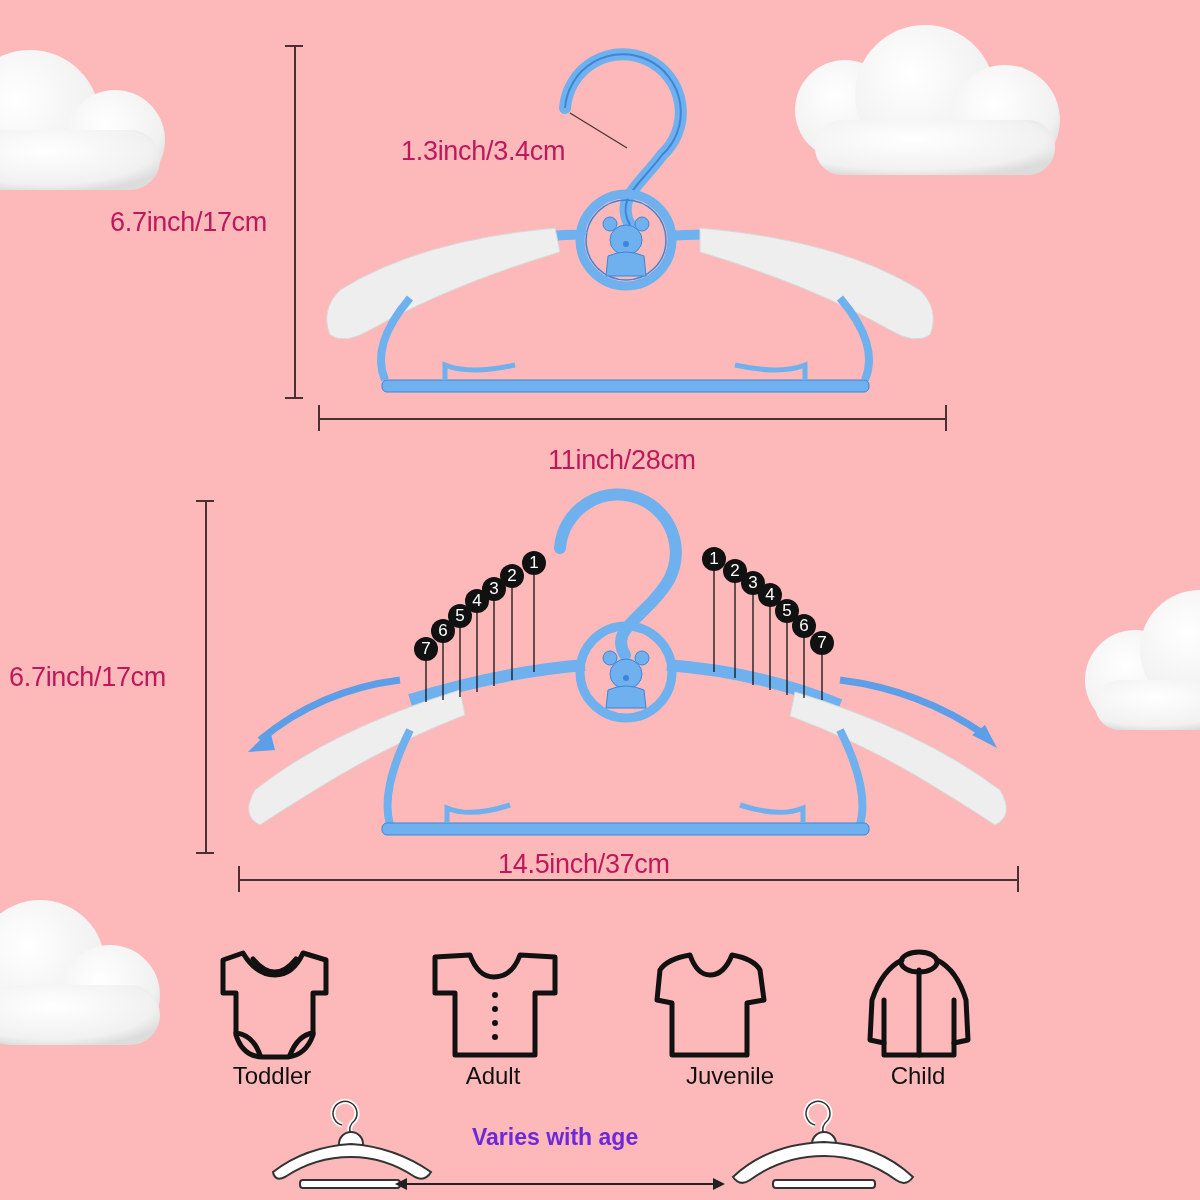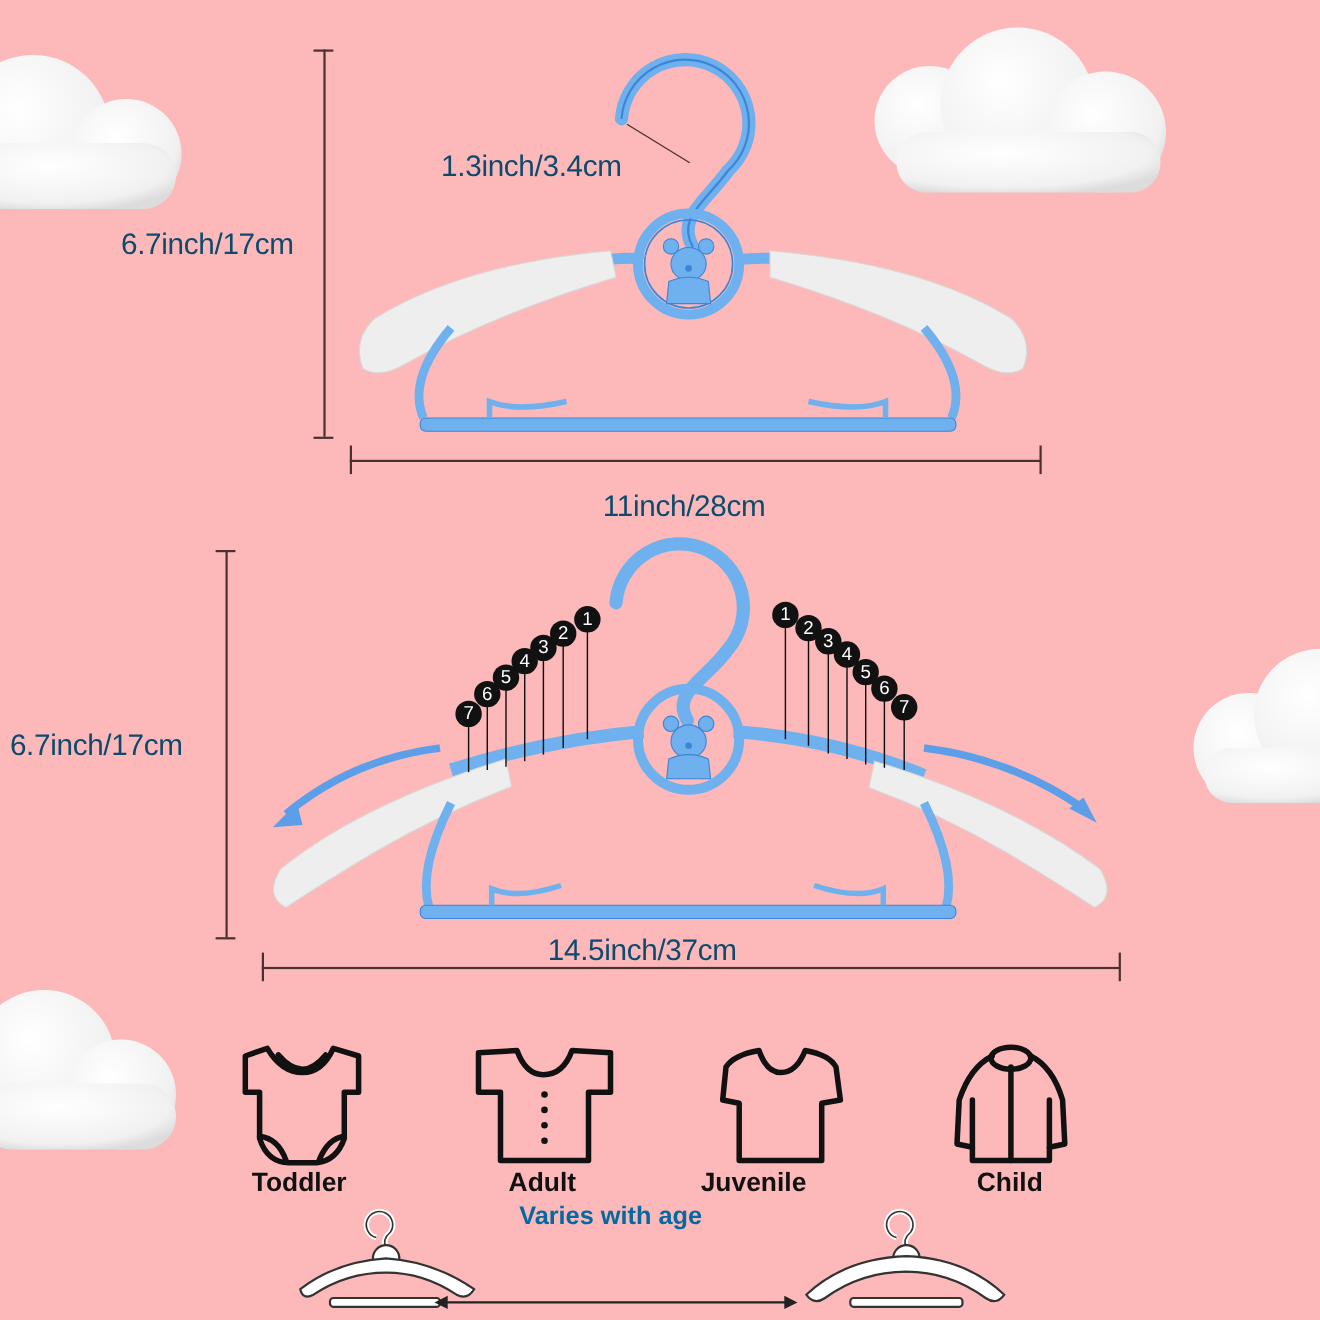--- a/index.html
+++ b/index.html
@@ -1,18 +1,18 @@
 <!DOCTYPE html>
 <html><head>
 <meta charset="utf-8">
 <style>
   html, body { margin:0; padding:0; }
   body { width:1200px; height:1200px; background:#fdb9b9; position:relative; overflow:hidden; font-family:"Liberation Sans", sans-serif; }
-  .dim-label { position:absolute; font-size:27px; color:#0c4a6e; white-space:nowrap; letter-spacing:-0.3px; }
-  .cat-label { position:absolute; font-size:24px; font-weight:bold; color:#111; text-align:center; width:160px; }
+  .dim-label { position:absolute; font-size:27px; color:#be185d; white-space:nowrap; letter-spacing:-0.3px; }
+  .cat-label { position:absolute; font-size:24px; font-weight:normal; color:#111; text-align:center; width:160px; }
   .vline { position:absolute; width:1.5px; background:#4a3030; }
   .hline { position:absolute; height:1.5px; background:#4a3030; }
   svg { position:absolute; overflow:visible; }
 </style>
 </head>
 <body>
 
 <svg style="left:-60px;top:40px" width="240" height="160">
   <defs>
     <radialGradient id="cg" cx="40%" cy="35%" r="70%">
@@ -198,21 +198,21 @@
     <path d="M40 15 Q20 25 10 55 L8 95 L22 98 L22 110 L92 110 L92 98 L106 95 L104 55 Q95 25 75 15"></path>
     <ellipse cx="57" cy="17" rx="18" ry="10"></ellipse>
     <line x1="57" y1="25" x2="57" y2="110"></line>
     <line x1="22" y1="55" x2="22" y2="98"></line>
       <line x1="92" y1="55" x2="92" y2="98"></line>
   </g>
 </svg>
 
 <div class="cat-label" style="left:192px;top:1062px">Toddler</div>
 <div class="cat-label" style="left:413px;top:1062px">Adult</div>
-<div class="cat-label" style="left:605px;top:1062px">Juvenile</div>
+<div class="cat-label" style="left:650px;top:1062px">Juvenile</div>
 <div class="cat-label" style="left:838px;top:1062px">Child</div>
 
 <svg style="left:265px;top:1092px" width="180" height="100">
   <g fill="#fff" stroke="#333" stroke-width="2">
     <path d="M77 33 A12 12 0 1 1 90 28 Q82 35 86 42" fill="none" stroke-width="5" stroke="#fff"></path>
     <path d="M77 33 A12 12 0 1 1 90 28 Q82 35 86 42" fill="none" stroke-width="1.5"></path>
     <circle cx="86" cy="52" r="12"></circle>
     <path d="M8 80 Q40 55 86 52 Q130 55 166 80 Q160 90 150 85 Q120 65 86 65 Q50 65 20 85 Q10 90 8 80 Z"></path>
     <rect x="35" y="88" width="100" height="8" rx="3"></rect>
   </g>
@@ -220,18 +220,18 @@
 <svg style="left:728px;top:1092px" width="180" height="100">
   <g fill="#fff" stroke="#333" stroke-width="2">
     <path d="M87 33 A12 12 0 1 1 100 28 Q92 35 96 42" fill="none" stroke-width="5" stroke="#fff"></path>
     <path d="M87 33 A12 12 0 1 1 100 28 Q92 35 96 42" fill="none" stroke-width="1.5"></path>
     <circle cx="96" cy="52" r="12"></circle>
     <path d="M5 85 Q40 52 96 50 Q150 52 185 85 Q178 95 168 88 Q135 64 96 64 Q55 64 22 88 Q12 95 5 85 Z"></path>
     <rect x="45" y="88" width="102" height="8" rx="3"></rect>
   </g>
 </svg>
 
-<div style="position:absolute;left:472px;top:1092px;font-size:23px;font-weight:bold;color:#0369a1;white-space:nowrap">Varies with age</div>
+<div style="position:absolute;left:472px;top:1124px;font-size:23px;font-weight:bold;color:#6d28d9;white-space:nowrap">Varies with age</div>
 <svg style="left:395px;top:1176px" width="330" height="16">
   <line x1="10" y1="8" x2="320" y2="8" stroke="#222" stroke-width="2"></line>
   <polygon points="0,8 12,2 12,14" fill="#222"></polygon>
   <polygon points="330,8 318,2 318,14" fill="#222"></polygon>
 </svg>
 
 </body></html>

